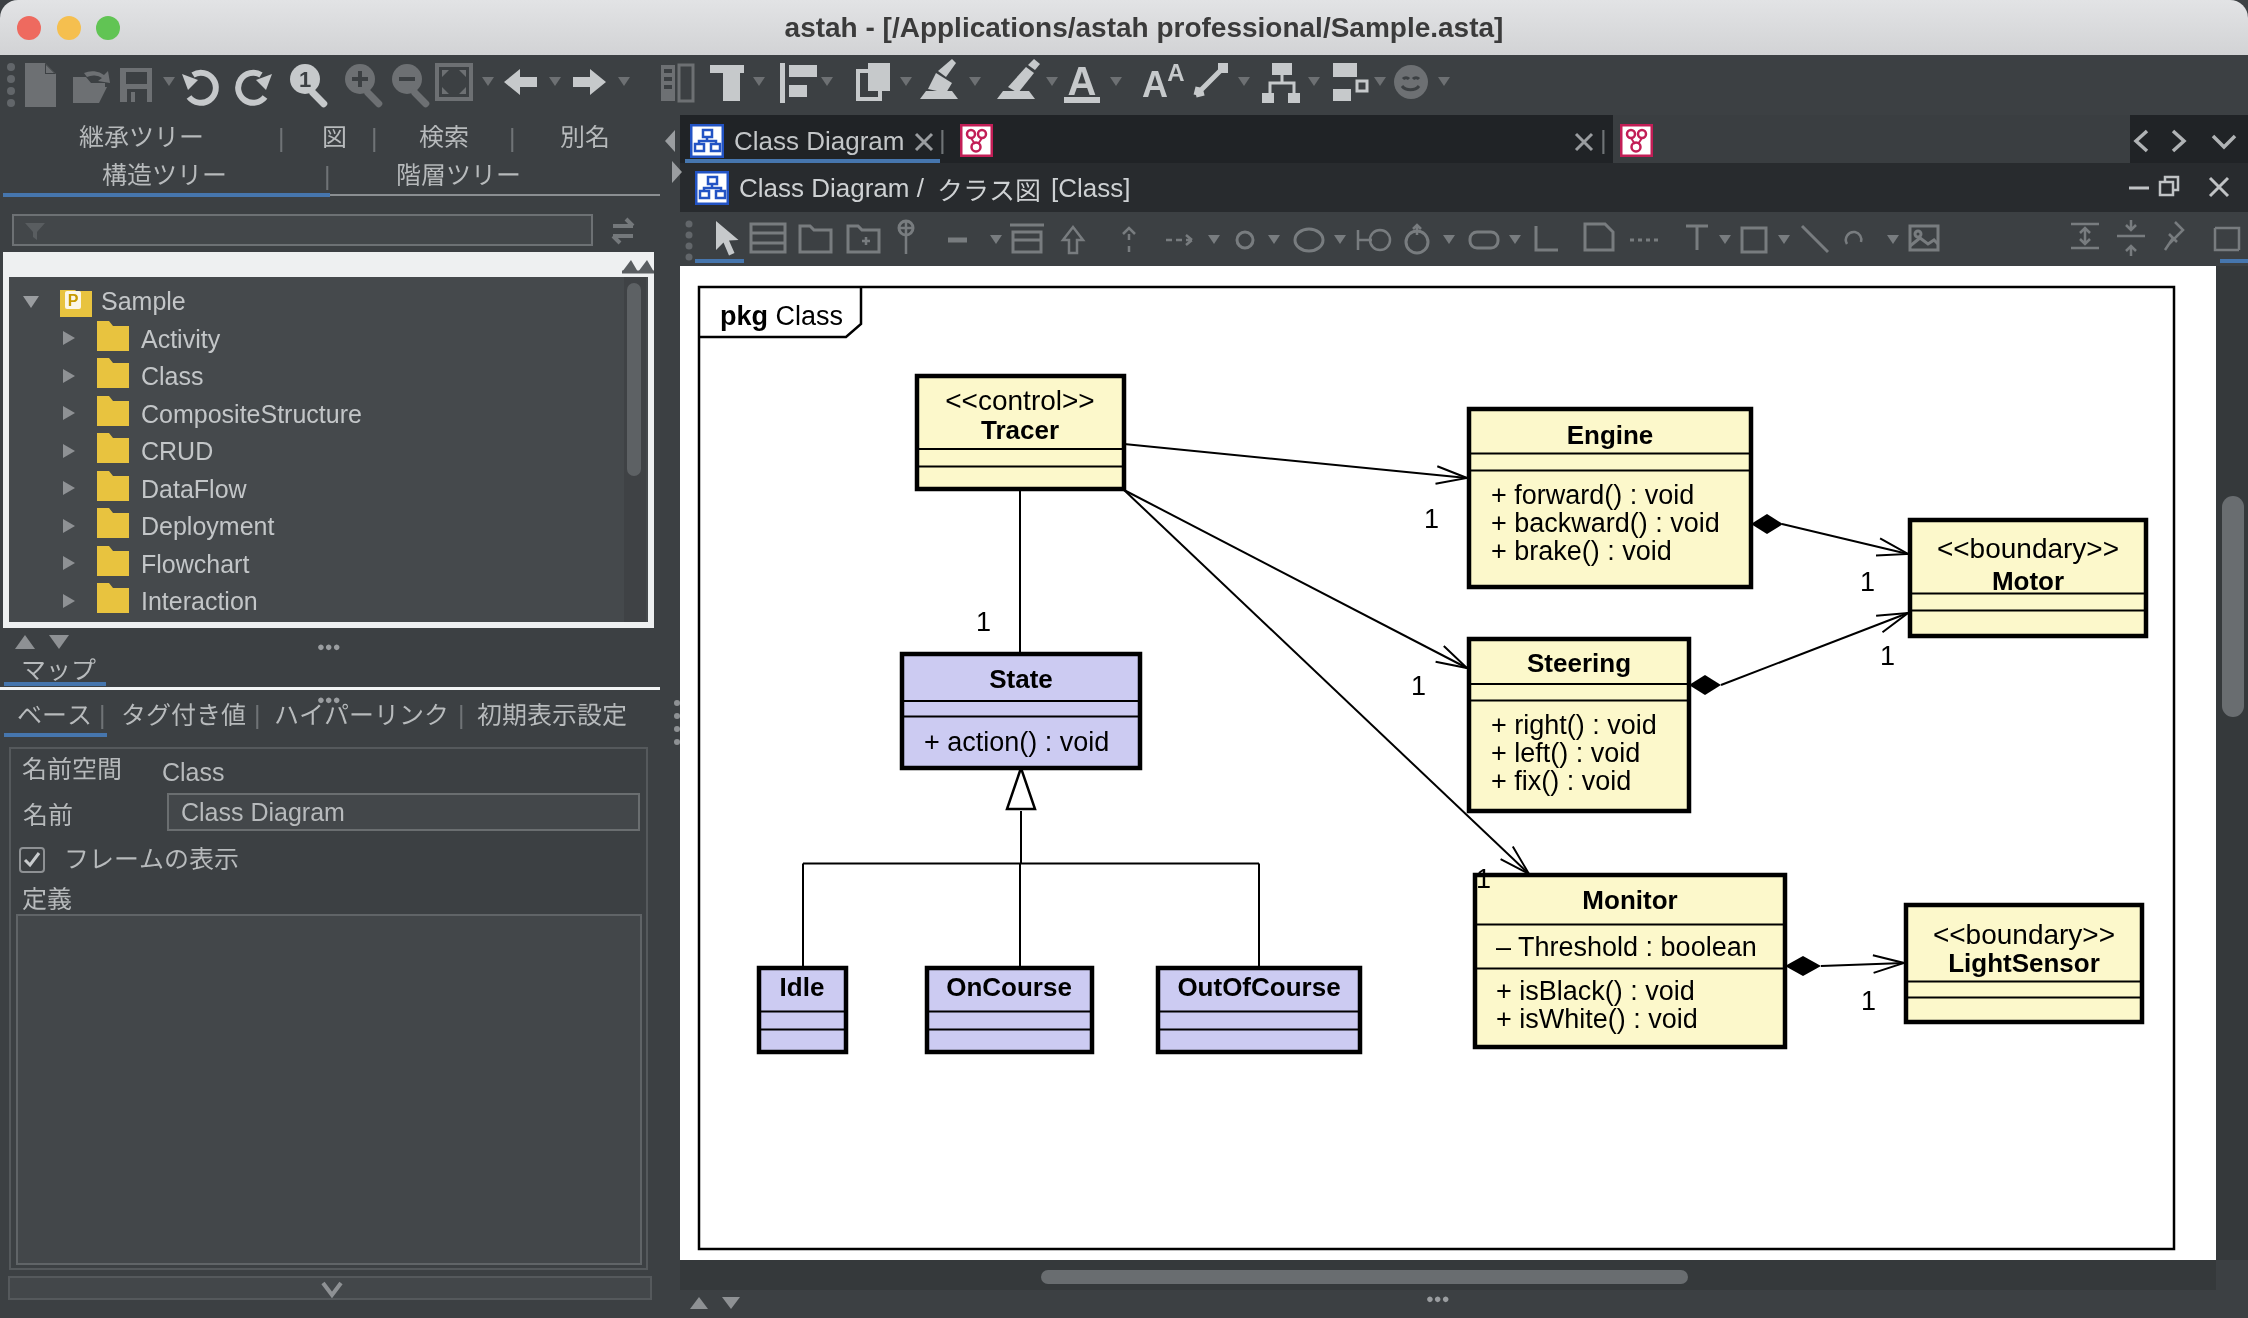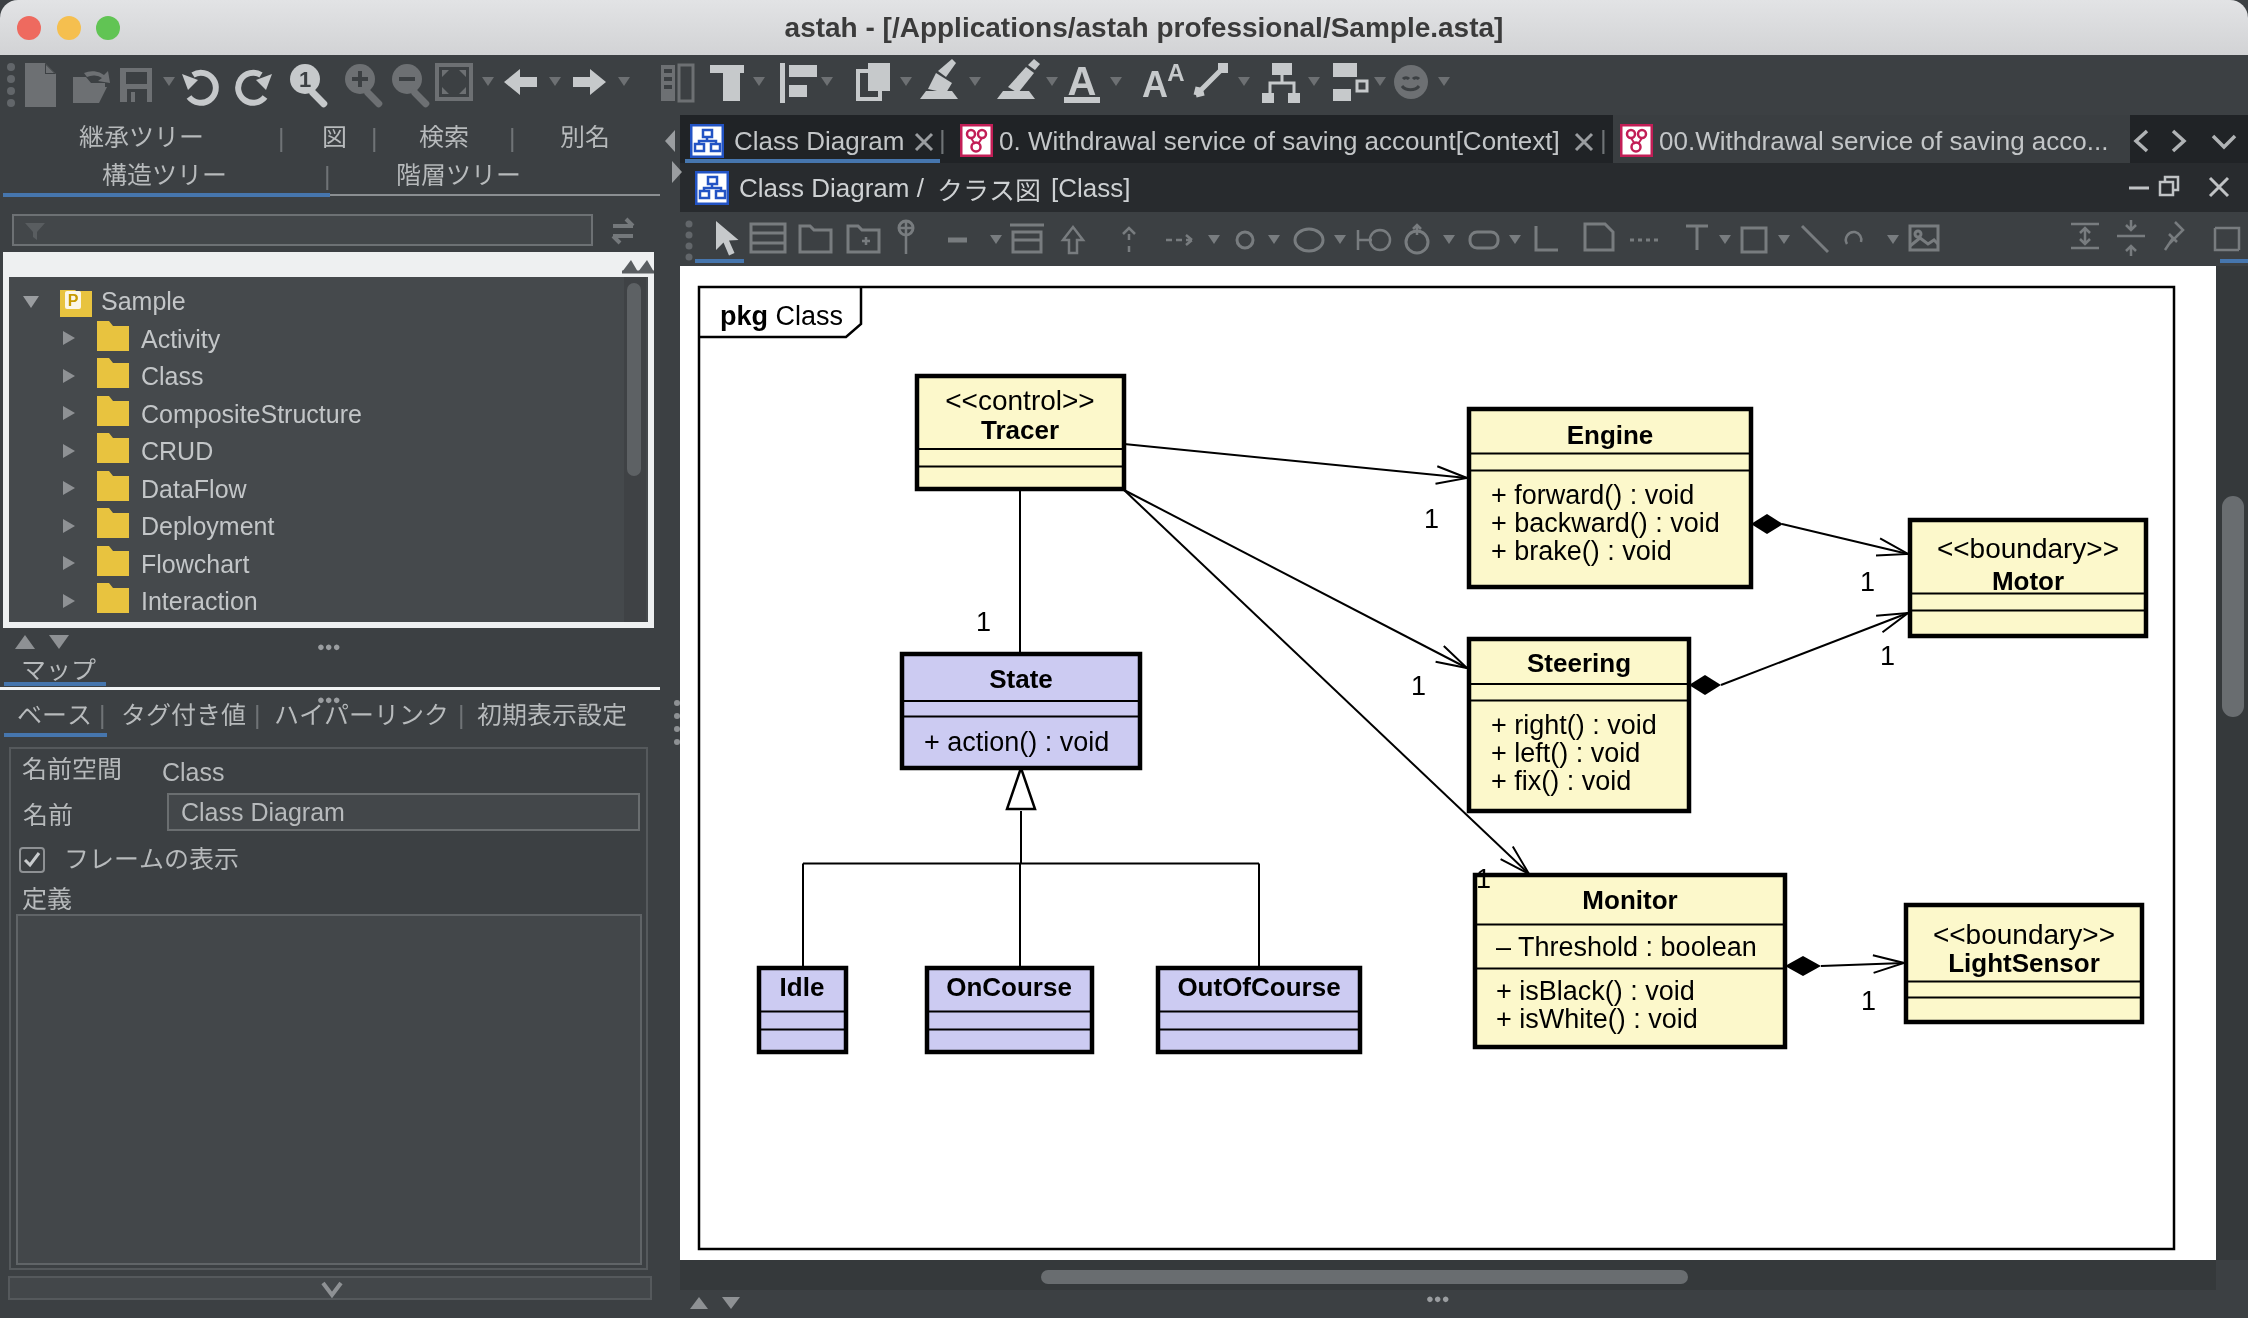--- a/index.html
+++ b/index.html
@@ -378,34 +378,32 @@
       </svg>
     <div class="abs" style="left:5px; top:44px; width:255px; height:4px; background:#4676ae;"></div>
     <div class="abs" style="left:259px; top:10px; font-size:26px; color:#6f7376;">|</div>
     <svg class="abs" style="left:280px; top:9px;" width="33" height="33" viewBox="0 0 33 33">
       <rect x="1" y="1" width="31" height="31" fill="#ffffff" stroke="#c21e56" stroke-width="3"></rect>
       <circle cx="11" cy="10" r="4" fill="none" stroke="#c21e56" stroke-width="2.5"></circle>
       <circle cx="22" cy="10" r="4" fill="none" stroke="#c21e56" stroke-width="2.5"></circle>
       <circle cx="16" cy="23" r="4.5" fill="none" stroke="#c21e56" stroke-width="2.5"></circle>
       <path d="M11 14 L15 20 M22 14 L18 20" stroke="#c21e56" stroke-width="2"></path>
     </svg>
-    <div class="abs" style="left:319px; top:11px; font-size:26px; color:#c3c6c8;">0. Withdrawal service of saving account[Context]</div>
     <svg class="abs" style="left:893px; top:16px;" width="22" height="22" viewBox="0 0 22 22">
         <path d="M3 3 L19 19 M19 3 L3 19" stroke="#9a9da0" stroke-width="3"></path>
       </svg>
     <div class="abs" style="left:920px; top:10px; font-size:26px; color:#6f7376;">|</div>
     <div class="abs" style="left:933px; top:0; width:517px; height:48px; background:#3a3e41;">
       <svg class="abs" style="left:7px; top:9px;" width="33" height="33" viewBox="0 0 33 33">
         <rect x="1" y="1" width="31" height="31" fill="#ffffff" stroke="#c21e56" stroke-width="3"></rect>
         <circle cx="11" cy="10" r="4" fill="none" stroke="#c21e56" stroke-width="2.5"></circle>
         <circle cx="22" cy="10" r="4" fill="none" stroke="#c21e56" stroke-width="2.5"></circle>
         <circle cx="16" cy="23" r="4.5" fill="none" stroke="#c21e56" stroke-width="2.5"></circle>
         <path d="M11 14 L15 20 M22 14 L18 20" stroke="#c21e56" stroke-width="2"></path>
       </svg>
-      <div class="abs" style="left:46px; top:11px; font-size:26px; color:#c3c6c8;">00.Withdrawal service of saving acco...</div>
     </div>
     <svg class="abs" style="left:1449px; top:13px;" width="26" height="26" viewBox="0 0 26 26">
         <path d="M18 3 L7 13 L18 23" stroke="#b0b3b5" stroke-width="3.5" fill="none"></path>
       </svg>
     <svg class="abs" style="left:1485px; top:13px;" width="26" height="26" viewBox="0 0 26 26">
         <path d="M8 3 L19 13 L8 23" stroke="#b0b3b5" stroke-width="3.5" fill="none"></path>
       </svg>
     <svg class="abs" style="left:1527px; top:13px;" width="34" height="26" viewBox="0 0 34 26">
         <path d="M6 8 L17 19 L28 8" stroke="#b0b3b5" stroke-width="3.5" fill="none"></path>
       </svg>

